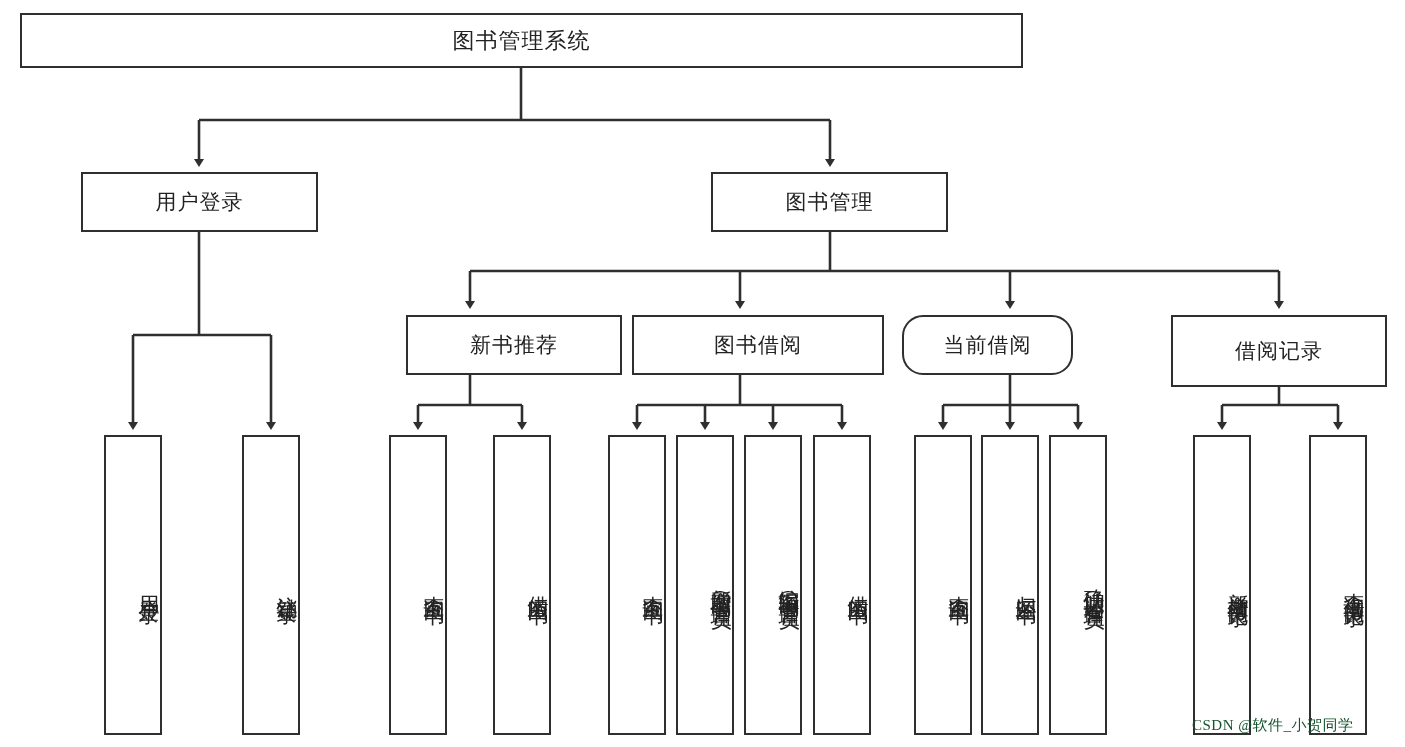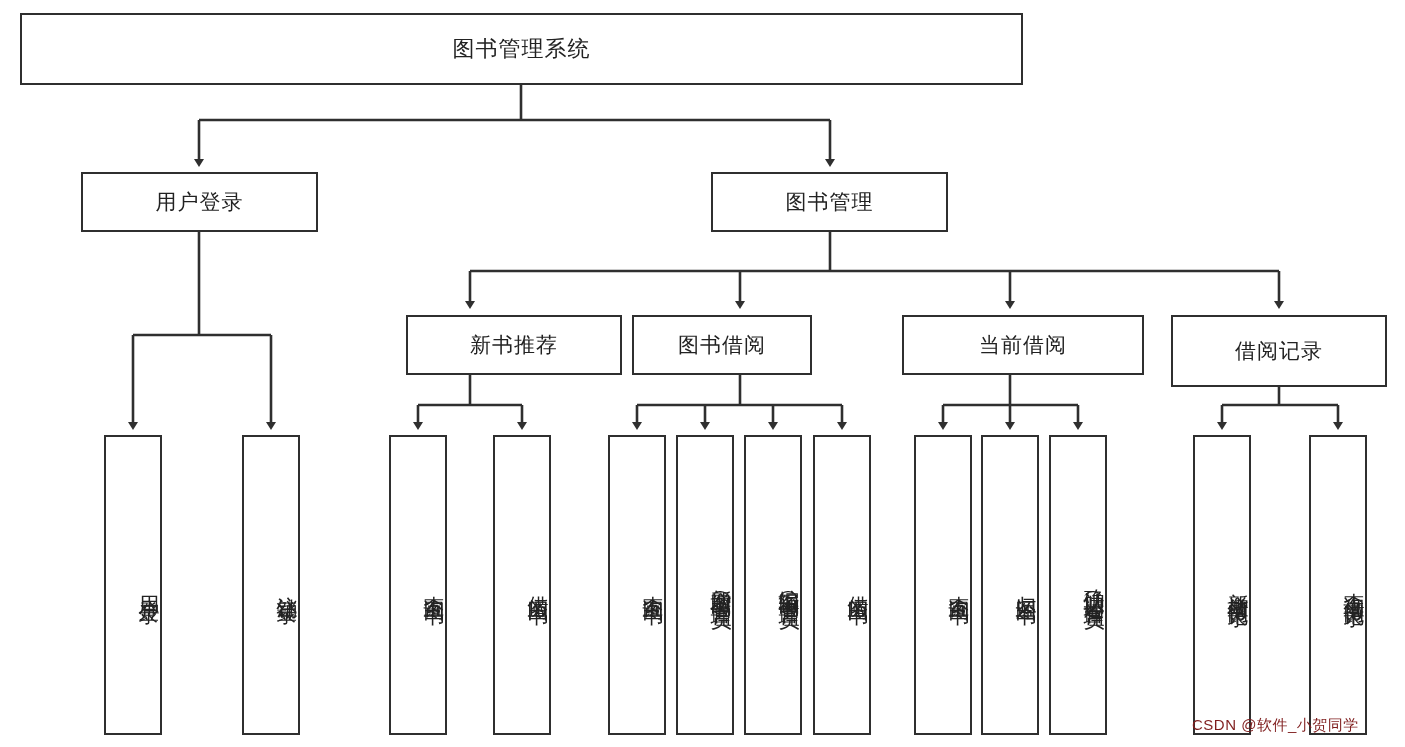--- a/index.html
+++ b/index.html
@@ -5,21 +5,21 @@
   html,body{margin:0;padding:0;background:#ffffff;}
   body{width:1405px;height:747px;font-family:"Liberation Sans","DejaVu Sans",sans-serif;overflow:hidden;}
   #stage{position:relative;width:1405px;height:747px;background:#ffffff;}
   svg#wires{position:absolute;left:0;top:0;width:1405px;height:747px;}
   .node{position:absolute;box-sizing:border-box;border:2.5px solid #2f2f2f;background:#ffffff;
         display:flex;align-items:center;justify-content:center;color:#222222;}
   .node.horiz{font-size:21px;letter-spacing:1px;}
   .node.vert{writing-mode:vertical-rl;text-orientation:upright;font-size:21px;
              letter-spacing:3px;line-height:1.05;padding:10px 0;align-items:flex-start;}
   #root-node{font-size:22px;}
-  .watermark{position:absolute;color:#7f1d1d;font-size:15px;letter-spacing:.5px;white-space:nowrap;}
+  .watermark{position:absolute;color:#14532d;font-size:15px;letter-spacing:.5px;white-space:nowrap;font-family:Liberation Serif, serif;}
 </style>
 </head>
 <body>
 
 <div id="stage">
 
   <svg id="wires" viewBox="0 0 1405 747">
     <defs>
       <marker id="ah" markerWidth="10" markerHeight="10" refX="3" refY="5" orient="auto" markerUnits="userSpaceOnUse">
         <path d="M0,0 L8,5 L0,10 z" fill="#2f2f2f"></path>
@@ -62,28 +62,28 @@
       <path d="M1010,405 L1010,425" marker-end="url(#ah)"></path>
       <path d="M1078,405 L1078,425" marker-end="url(#ah)"></path>
 
       <path d="M1279,375 L1279,405"></path>
       <path d="M1222,405 L1338,405"></path>
       <path d="M1222,405 L1222,425" marker-end="url(#ah)"></path>
       <path d="M1338,405 L1338,425" marker-end="url(#ah)"></path>
     </g>
   </svg>
 
-  <div class="node horiz" id="root-node" style="left:20px;top:13px;width:1003px;height:72px;">图书管理系统</div>
+  <div class="node horiz" id="root-node" style="left:20px;top:13px;width:1003px;height:55px;">图书管理系统</div>
 
   <div class="node horiz" style="left:81px;top:172px;width:237px;height:60px;">用户登录</div>
   <div class="node horiz" style="left:711px;top:172px;width:237px;height:60px;">图书管理</div>
 
   <div class="node horiz" style="left:362px;top:315px;width:216px;height:60px;margin-left:44px;">新书推荐</div>
-  <div class="node horiz" style="left:632px;top:315px;width:180px;height:60px;">图书借阅</div>
-  <div class="node horiz" style="left:902px;top:315px;width:242px;height:60px;">当前借阅</div>
+  <div class="node horiz" style="left:632px;top:315px;width:252px;height:60px;">图书借阅</div>
+  <div class="node horiz" style="left:902px;top:315px;width:171px;height:60px;border-radius:21px;">当前借阅</div>
   <div class="node horiz" style="left:1171px;top:315px;width:216px;height:72px;">借阅记录</div>
 
   <div class="node vert" style="left:104px;top:435px;width:58px;height:300px;">用户登录</div>
   <div class="node vert" style="left:242px;top:435px;width:58px;height:300px;">注销登录</div>
 
   <div class="node vert" style="left:389px;top:435px;width:58px;height:300px;">查询图书</div>
   <div class="node vert" style="left:493px;top:435px;width:58px;height:300px;">借阅图书</div>
 
   <div class="node vert" style="left:608px;top:435px;width:58px;height:300px;">查询图书</div>
   <div class="node vert" style="left:676px;top:435px;width:58px;height:300px;">新增图书（管理员）</div>

